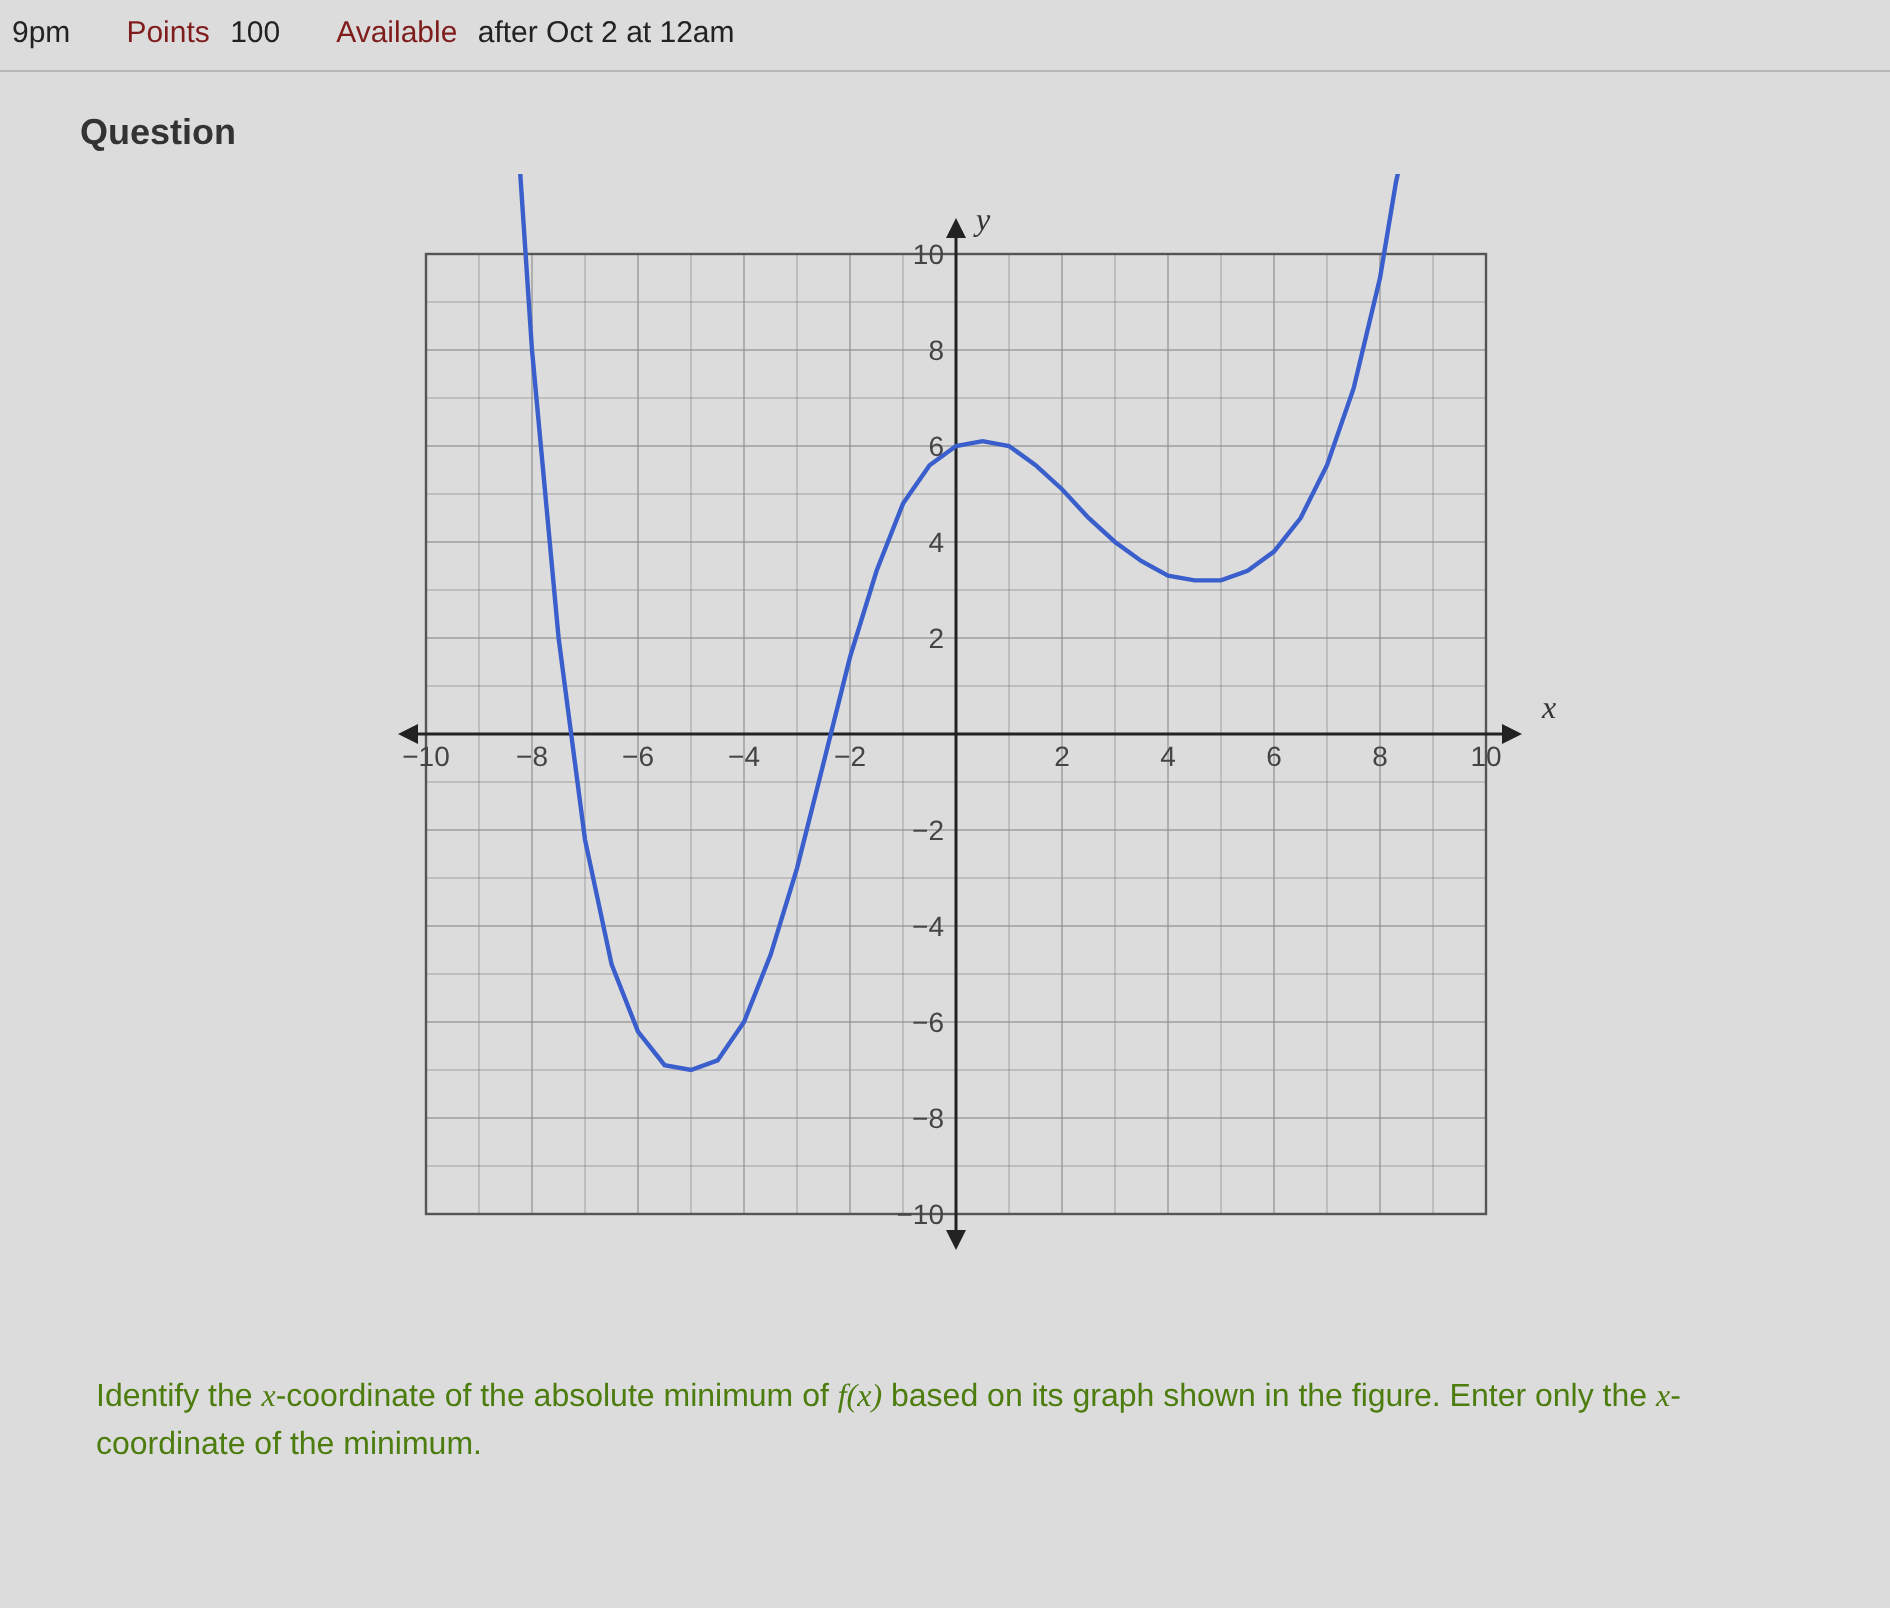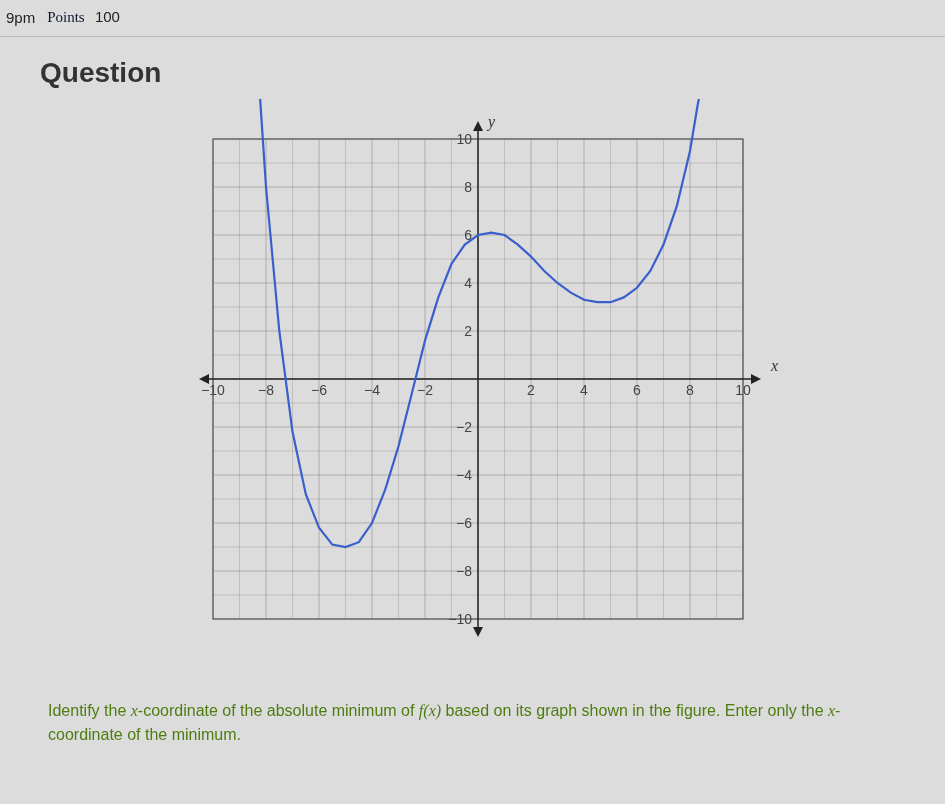--- a/index.html
+++ b/index.html
@@ -8,33 +8,33 @@
       font-family: -apple-system, BlinkMacSystemFont, "Segoe UI", Arial, sans-serif;
       width: 945px;
       height: 804px;
       overflow: hidden;
       position: relative;
     }
     .header {
       padding: 8px 0 10px 0;
       border-bottom: 1px solid #b8b8b8;
       display: flex;
-      gap: 12px;
+      gap: 28px;
       align-items: center;
       font-size: 15px;
       color: #333;
     }
-    .header .label { color: #0f172a; font-family: Liberation Serif, serif; }
+    .header .label { color: #7f1d1d; }
     .header .value { color: #222; margin-left: 6px; }
     .header .group {}
     .content {
       padding: 20px 40px;
     }
     .question-title {
-      font-size: 28px;
+      font-size: 18px;
       font-weight: 600;
       color: #333;
       margin-bottom: 10px;
     }
     .chart-wrap {
       display: flex;
       justify-content: center;
       margin: 10px 0 20px 0;
     }
     svg { display: block; }
@@ -54,20 +54,24 @@
 </head>
 <body>
 
 <div class="header">
   <div class="group">
     <span class="value">9pm</span>
   </div>
   <div class="group">
     <span class="label">Points</span>
     <span class="value">100</span>
+  </div>
+  <div class="group">
+    <span class="label">Available</span>
+    <span class="value">after Oct 2 at 12am</span>
   </div>
 </div>
 
 <div class="content">
   <div class="question-title">Question</div>
 
   <div class="chart-wrap">
     <svg id="chart-svg" width="640" height="580">
         <line class="grid-line" x1="60" y1="40" x2="60" y2="520" stroke-opacity="0.55"></line>
         <line class="grid-line" x1="86.5" y1="40" x2="86.5" y2="520" stroke-opacity="0.35"></line>

